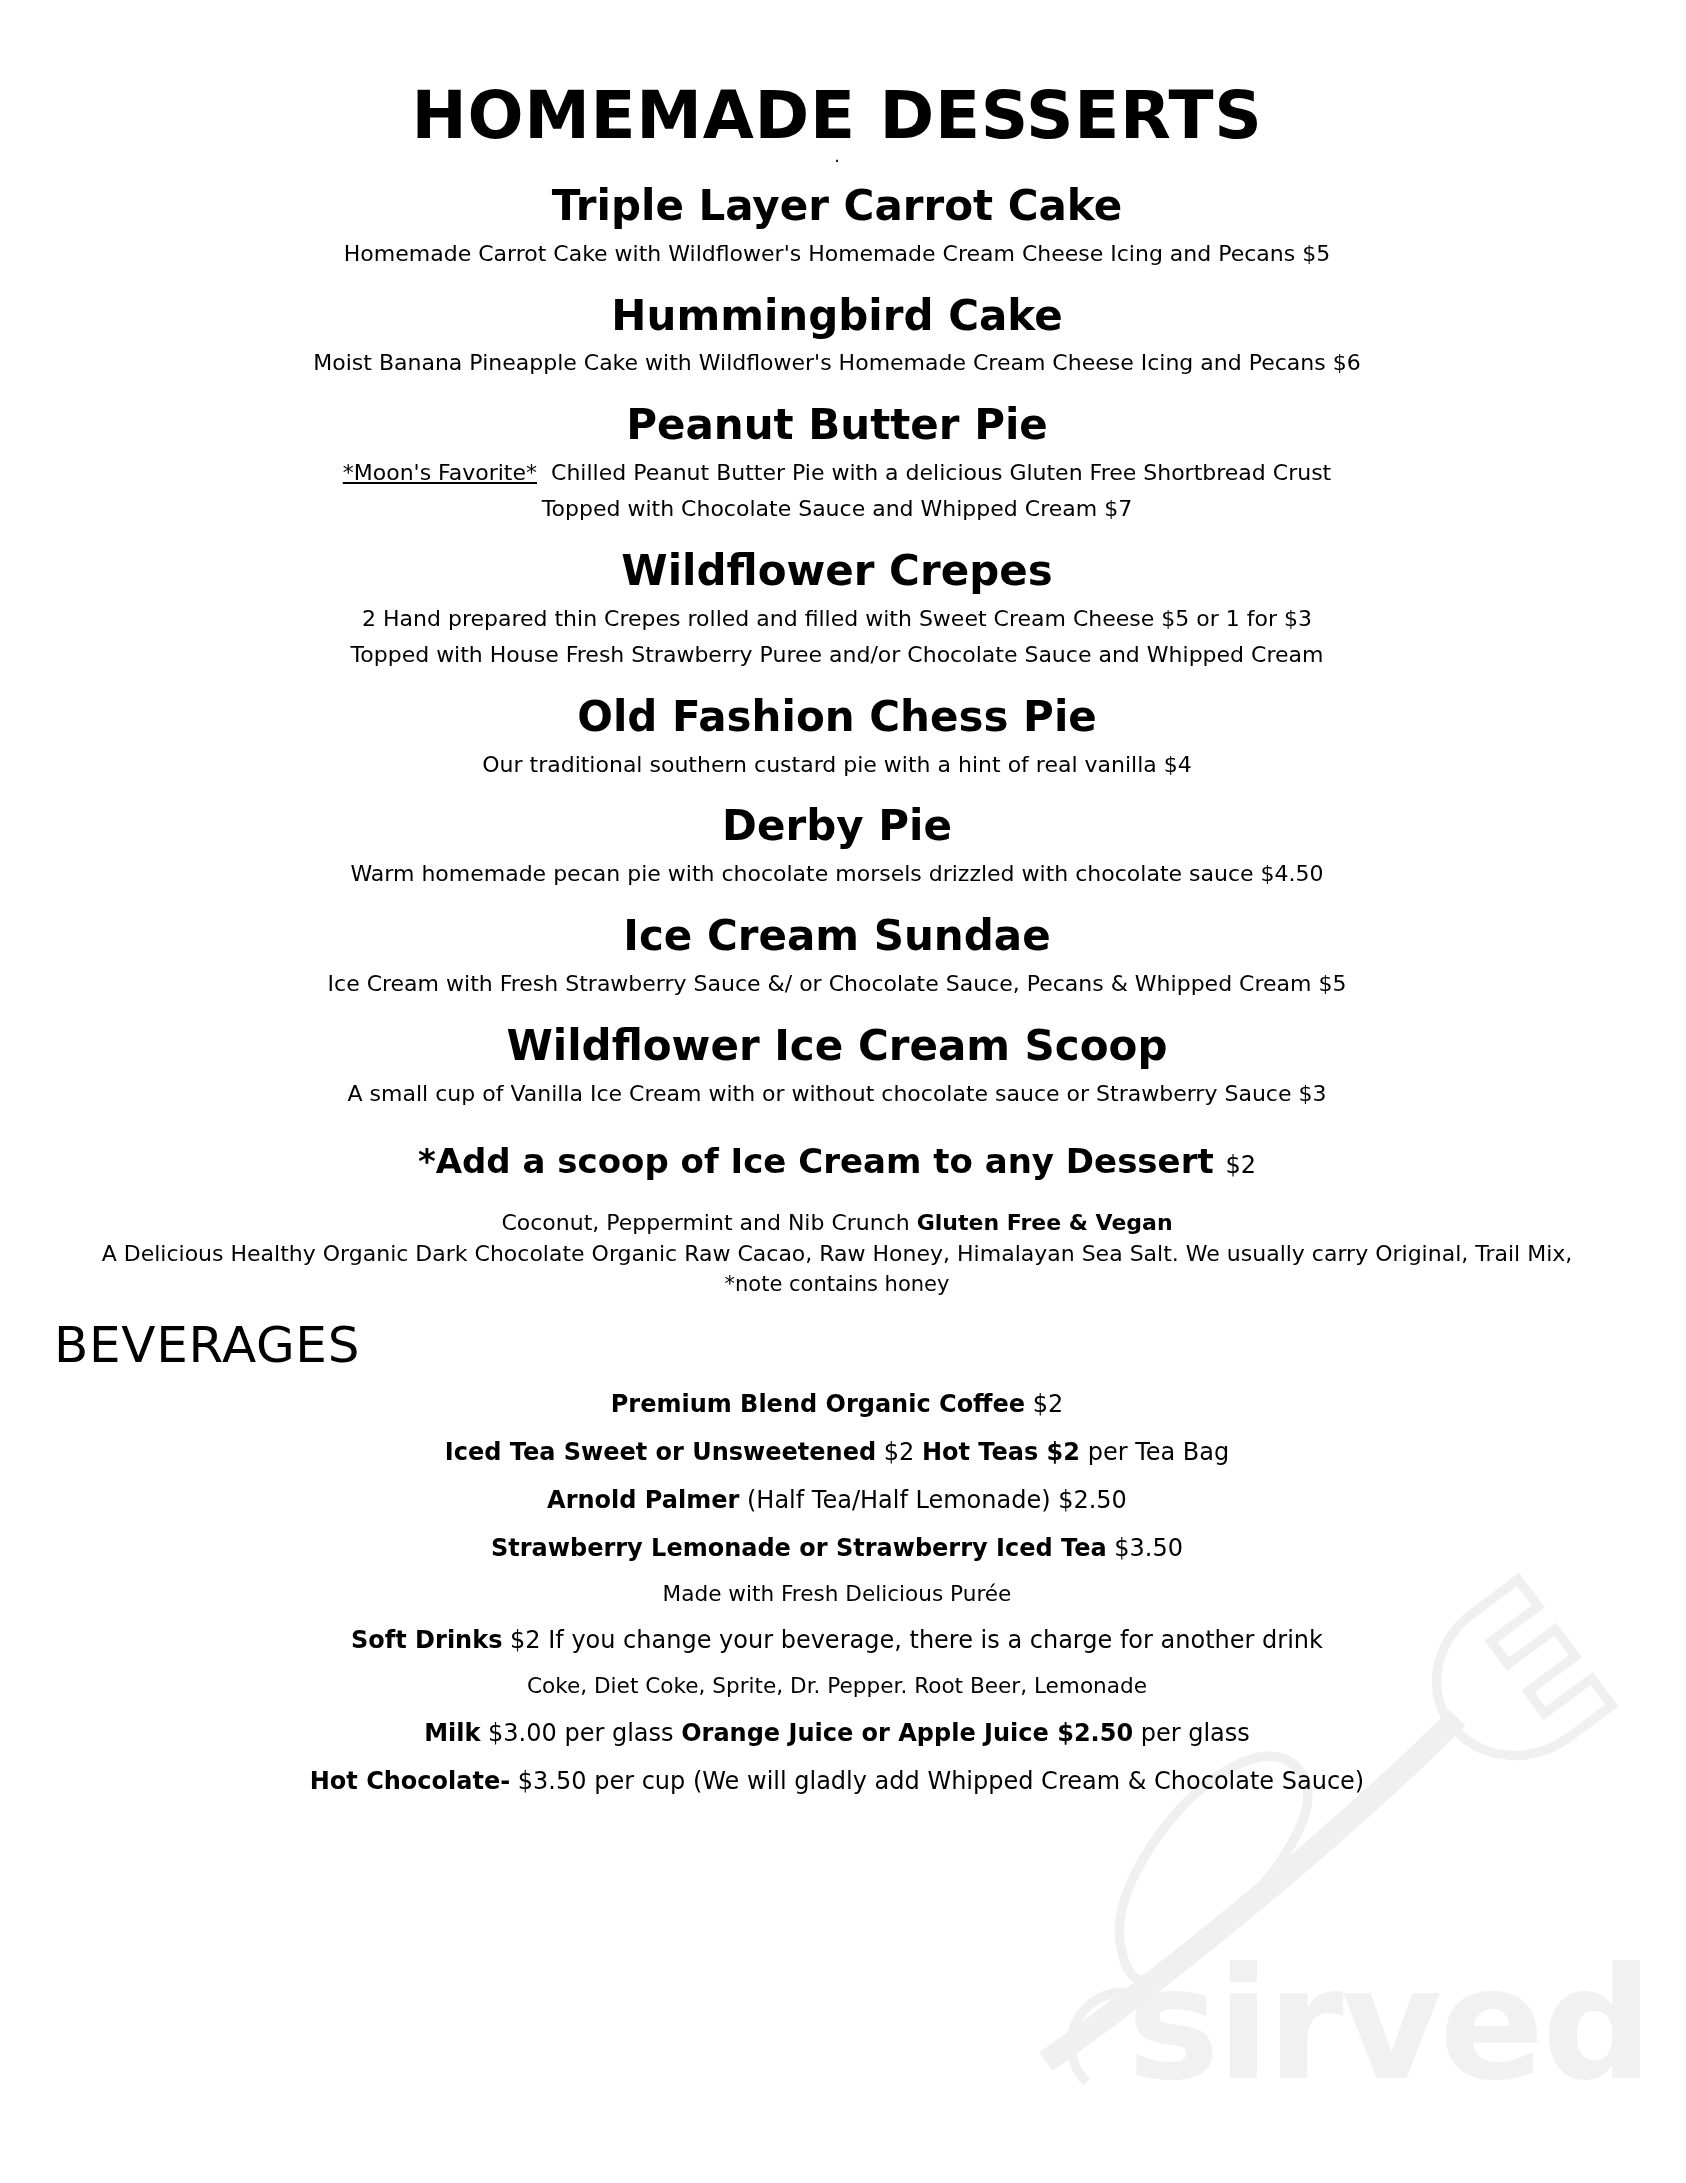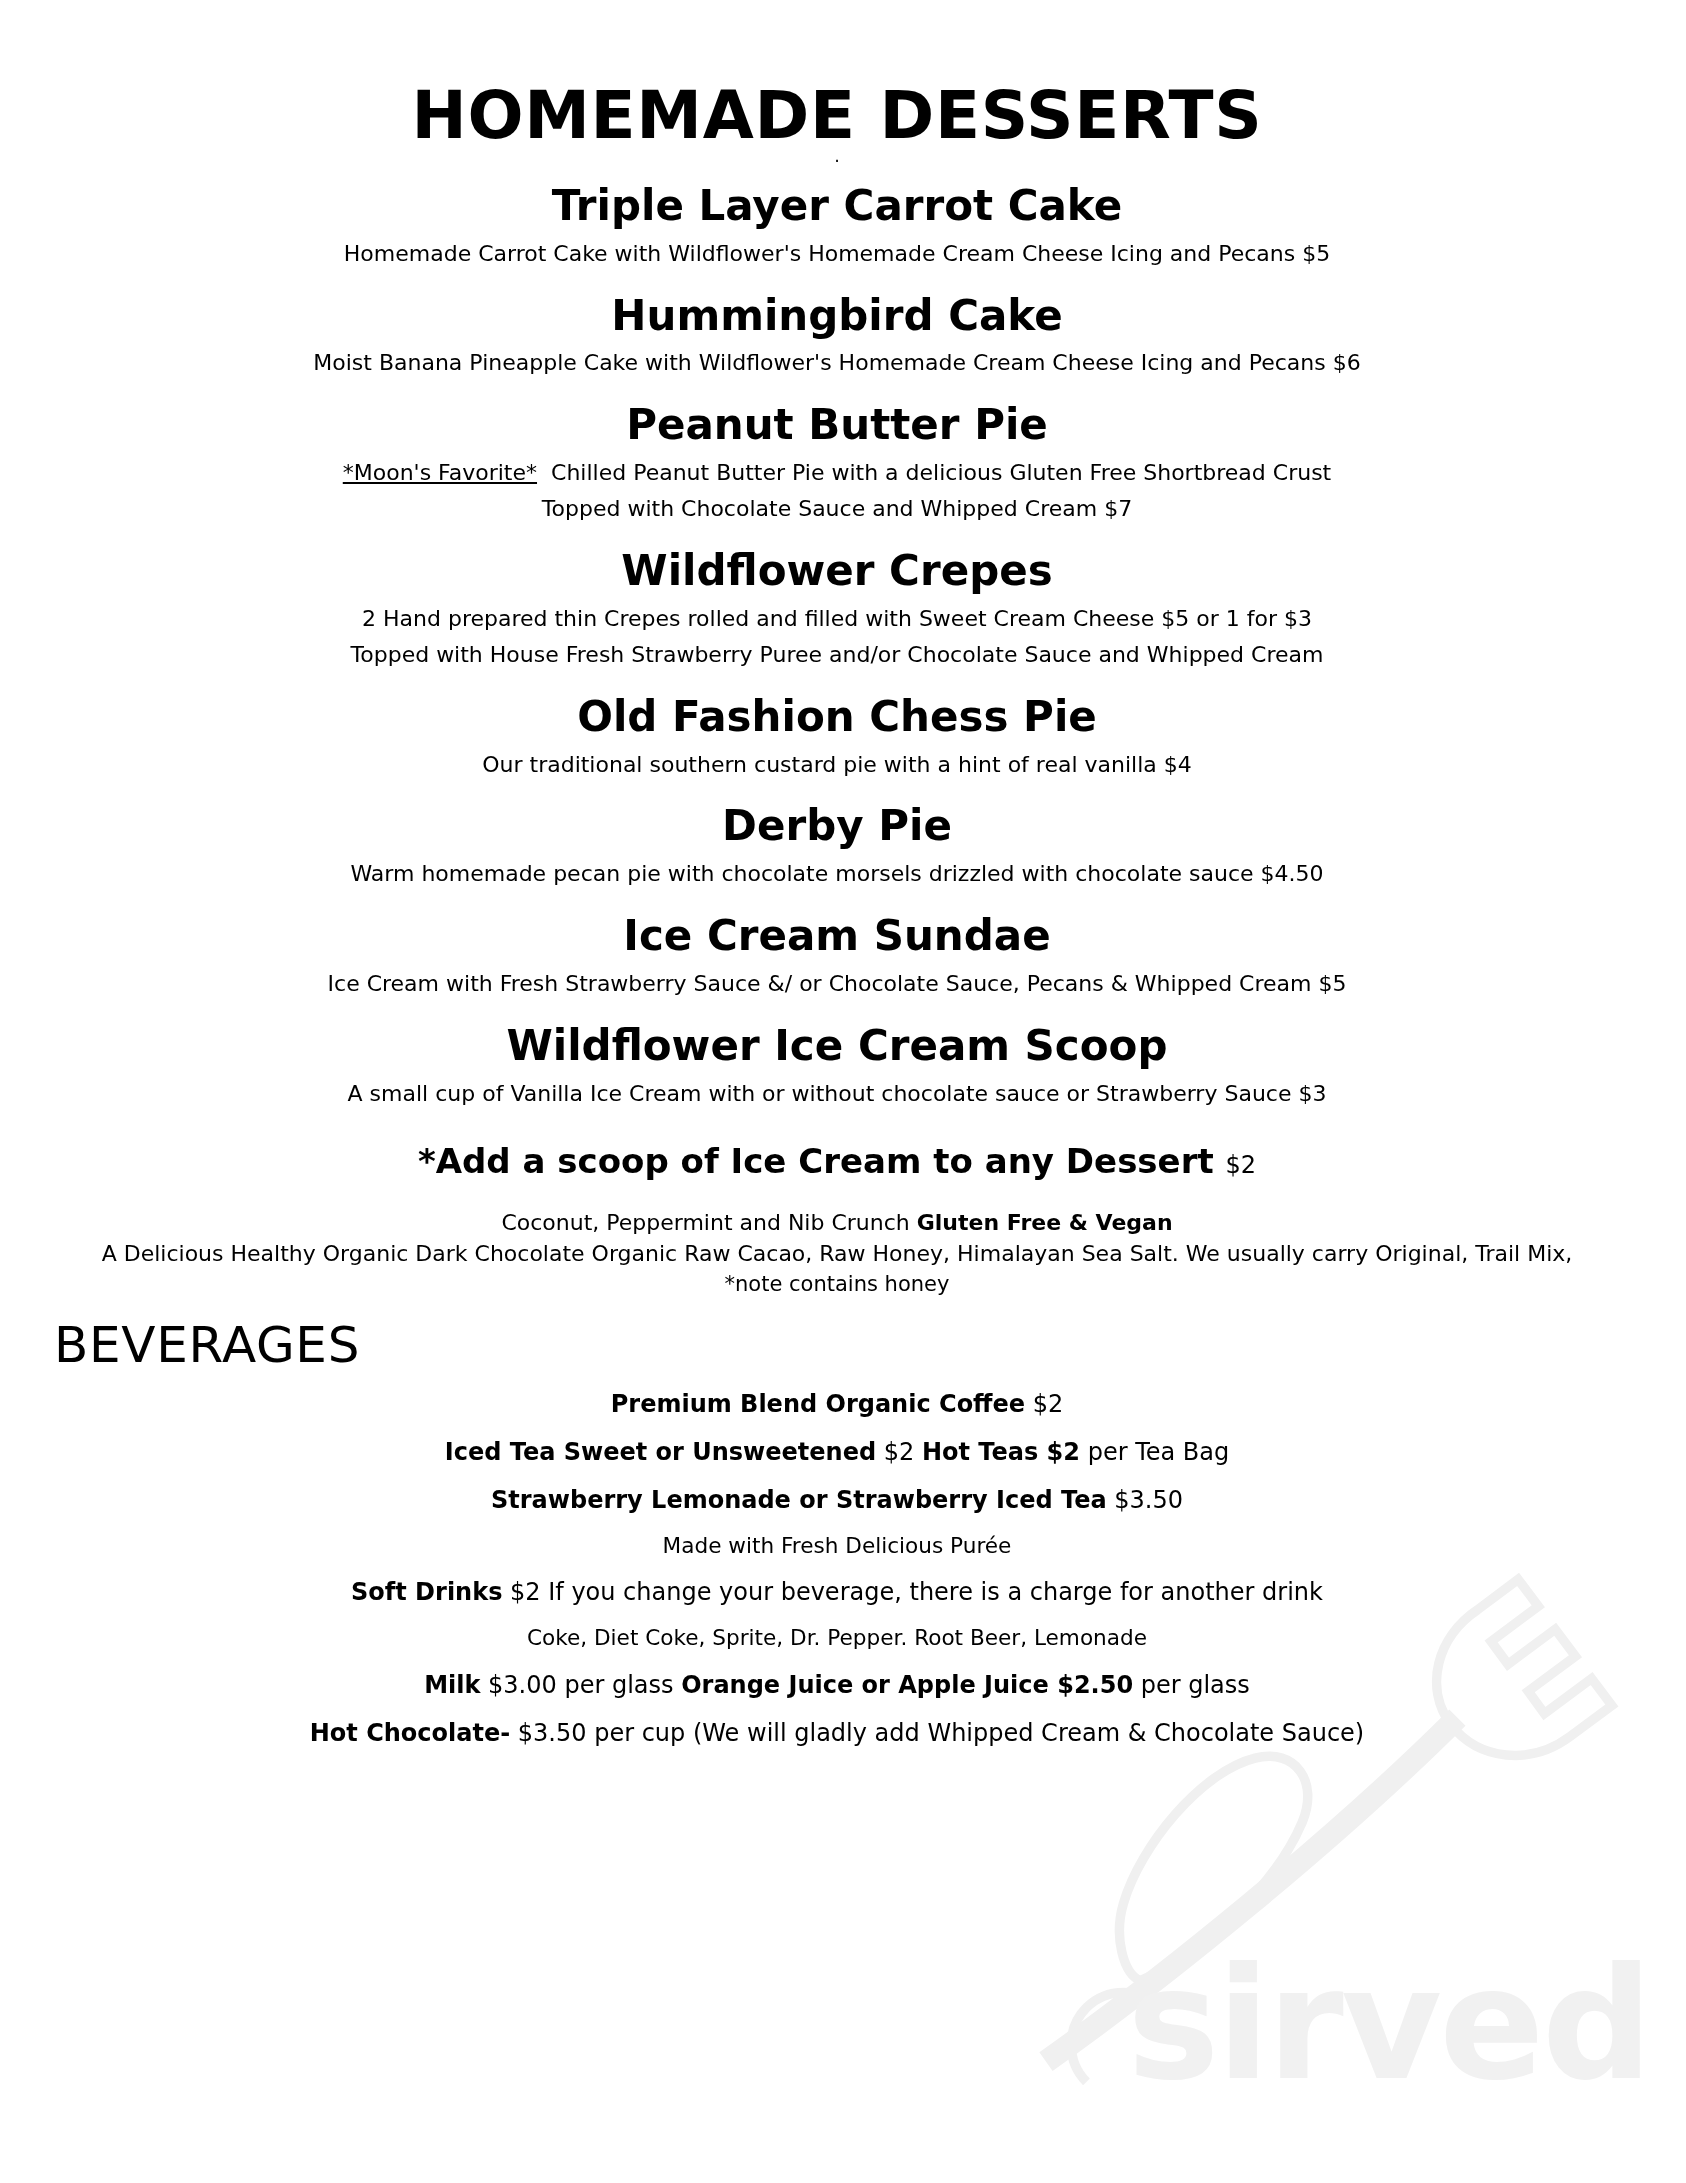--- a/index.html
+++ b/index.html
@@ -221,20 +221,23 @@
   <h2 class="bev-title">BEVERAGES</h2>
 
   <p class="bev-line">
     <span class="b">Premium Blend Organic Coffee</span><span class="n"> $2</span>
   </p>
 
   <p class="bev-line">
     <span class="b">Iced Tea Sweet or Unsweetened</span><span class="n"> $2 </span><span class="b">Hot Teas $2</span><span class="n"> per Tea Bag</span>
   </p>
 
+  <p class="bev-line">
+    <span class="b">Arnold Palmer</span><span class="n"> (Half Tea/Half Lemonade) $2.50</span>
+  </p>
 
   <p class="bev-line">
     <span class="b">Strawberry Lemonade or Strawberry Iced Tea</span><span class="n"> $3.50</span>
   </p>
 
   <p class="bev-line sub">Made with Fresh Delicious Purée</p>
 
   <p class="bev-line">
     <span class="b">Soft Drinks</span><span class="n"> $2  If you change your beverage, there is a charge for another drink</span>
   </p>

